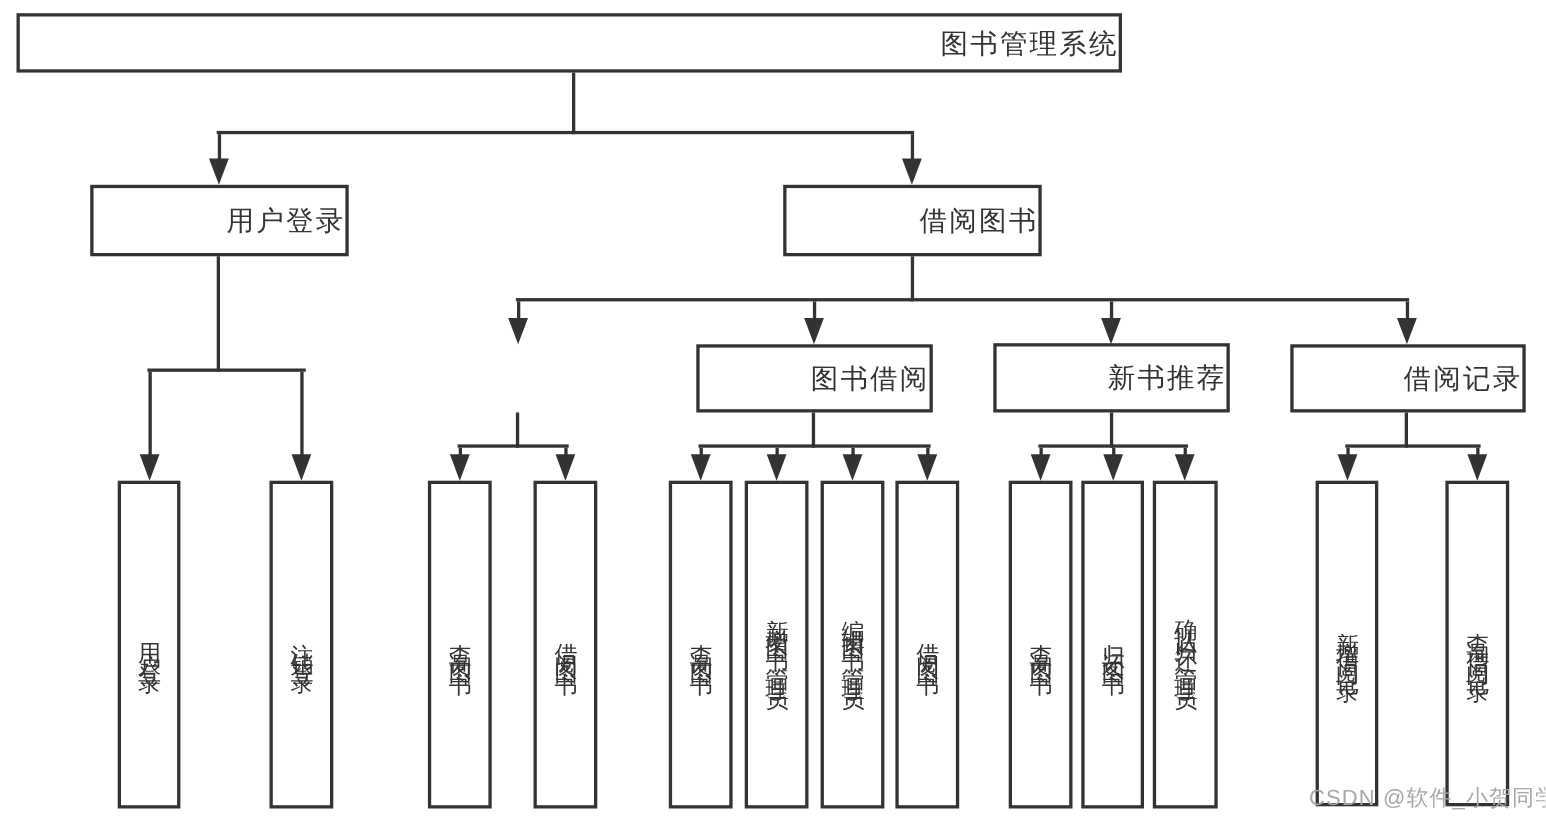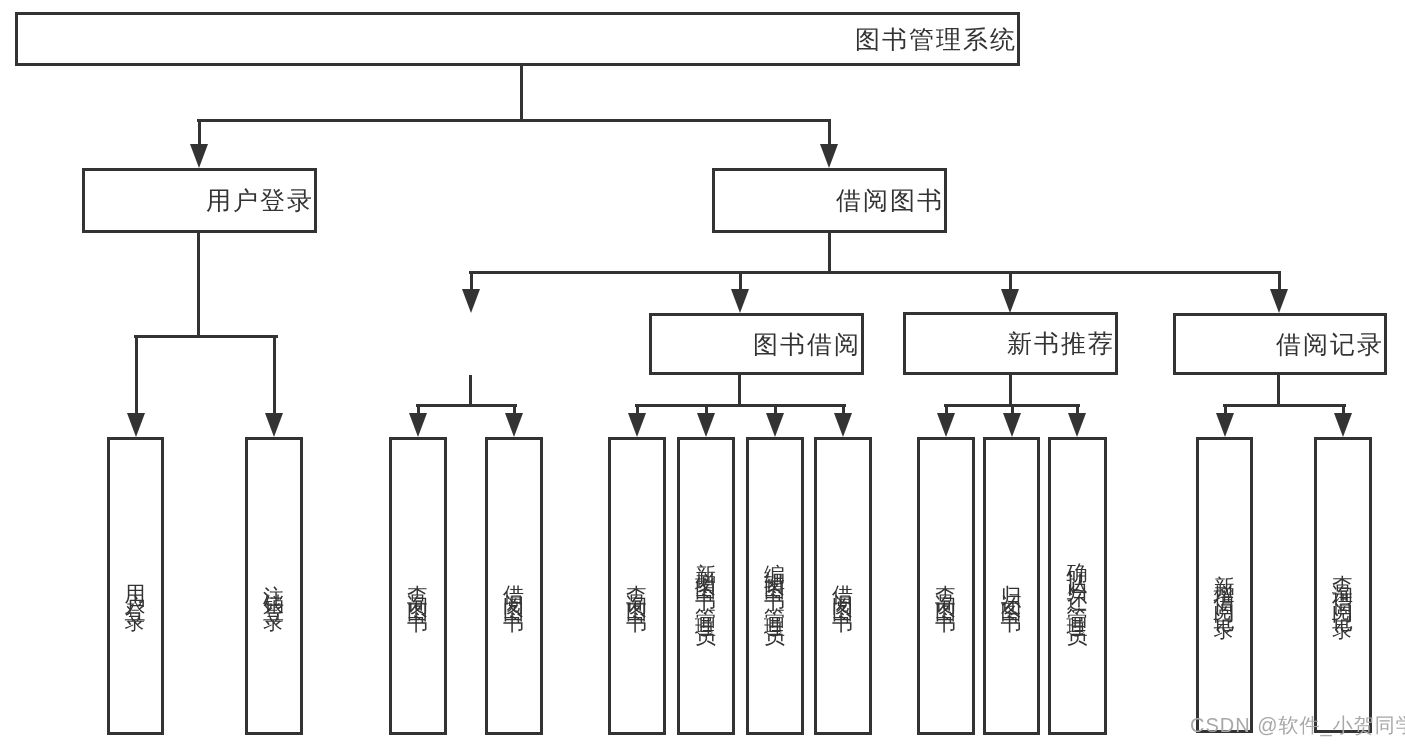--- a/index.html
+++ b/index.html
@@ -52,21 +52,21 @@
     <span>图书管理系统</span>
   </div>
 
   <div class="node" style="left:82px; top:168px; width:235px; height:65px;">
     <span>用户登录</span>
   </div>
   <div class="node" style="left:712px; top:168px; width:235px; height:65px;">
     <span>借阅图书</span>
   </div>
 
-  <div class="node" style="left:633px; top:313px; width:215px; height:62px;margin-left:16px;">
+  <div class="node" style="left:633px; top:313px; width:215px; height:62px;">
     <span>图书借阅</span>
   </div>
   <div class="node" style="left:903px; top:312px; width:215px; height:63px;">
     <span>新书推荐</span>
   </div>
   <div class="node" style="left:1173px; top:313px; width:214px; height:62px;">
     <span>借阅记录</span>
   </div>
 
   <div class="leaf" style="left:107px; top:437px; width:57px; height:298px;">

